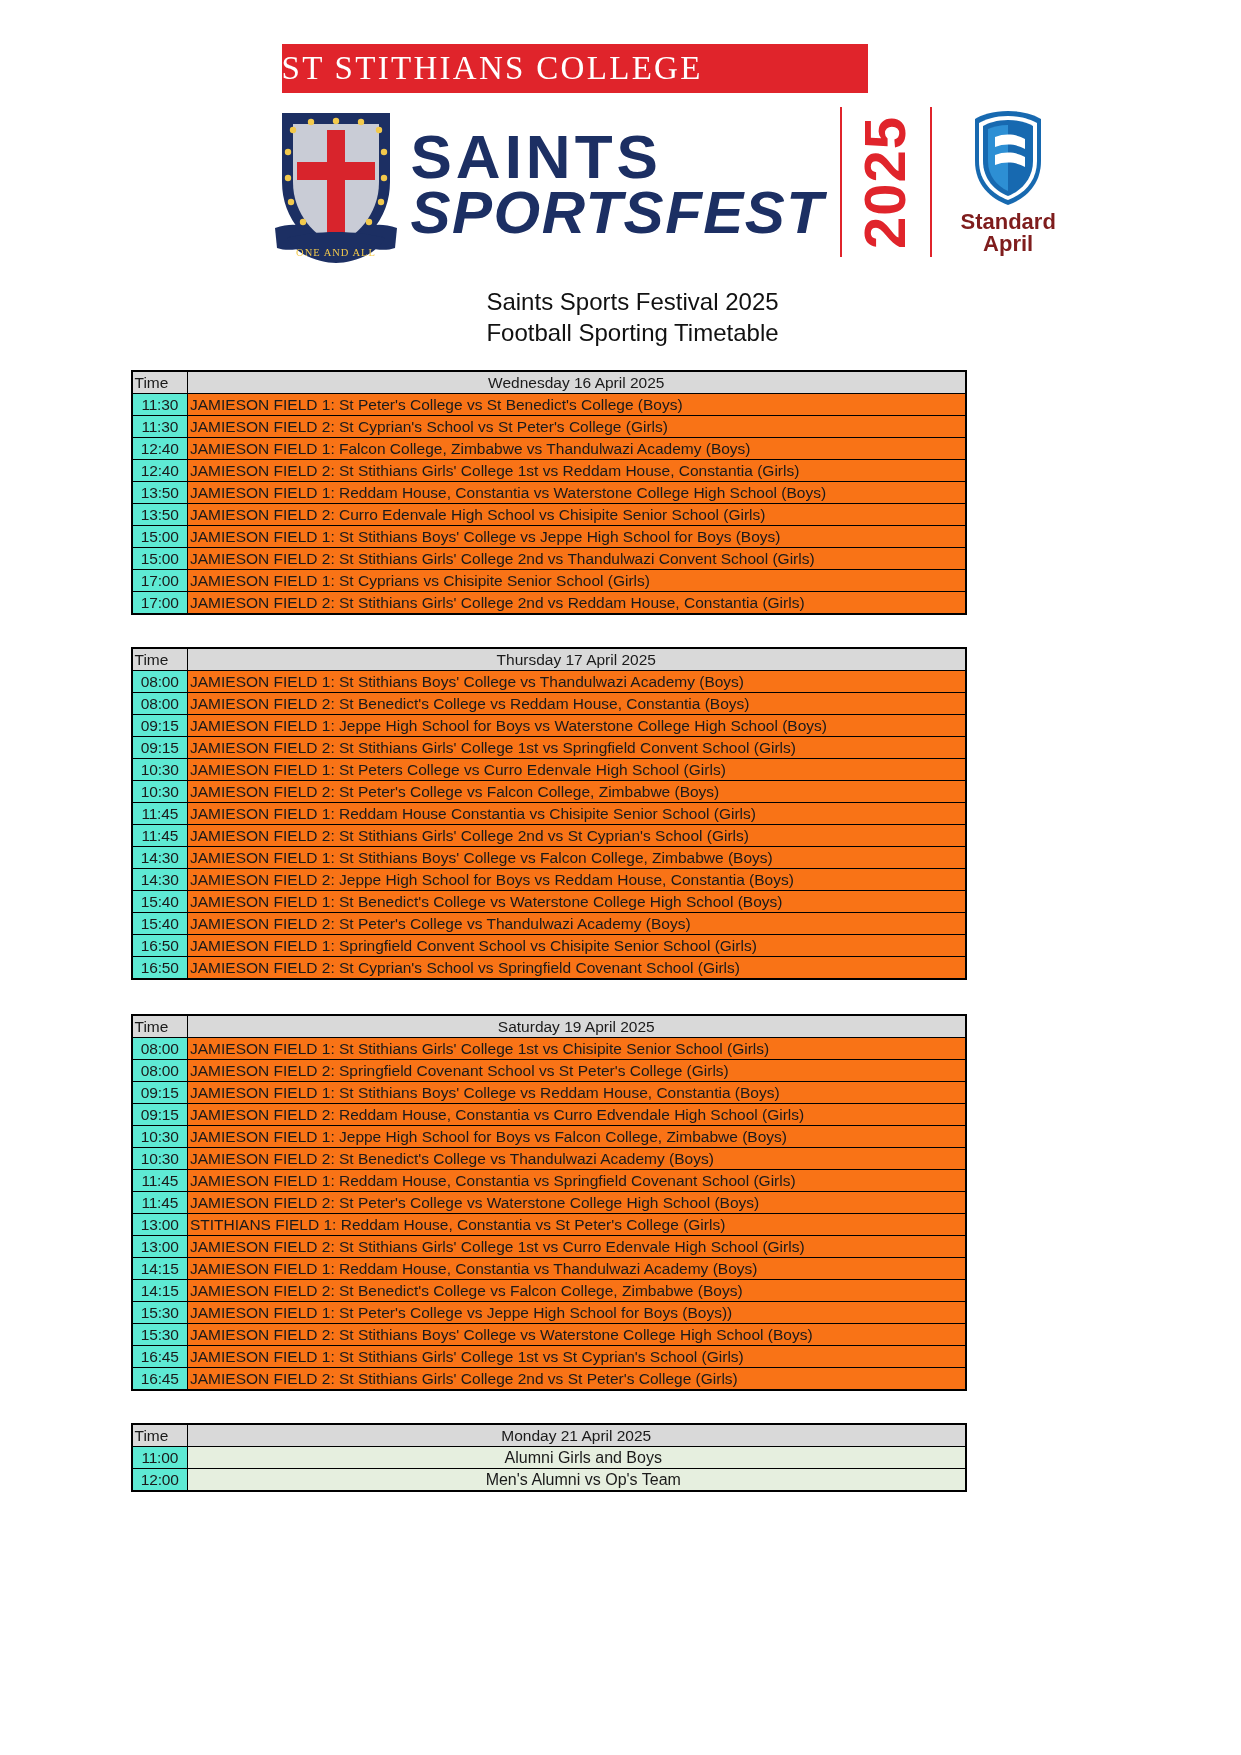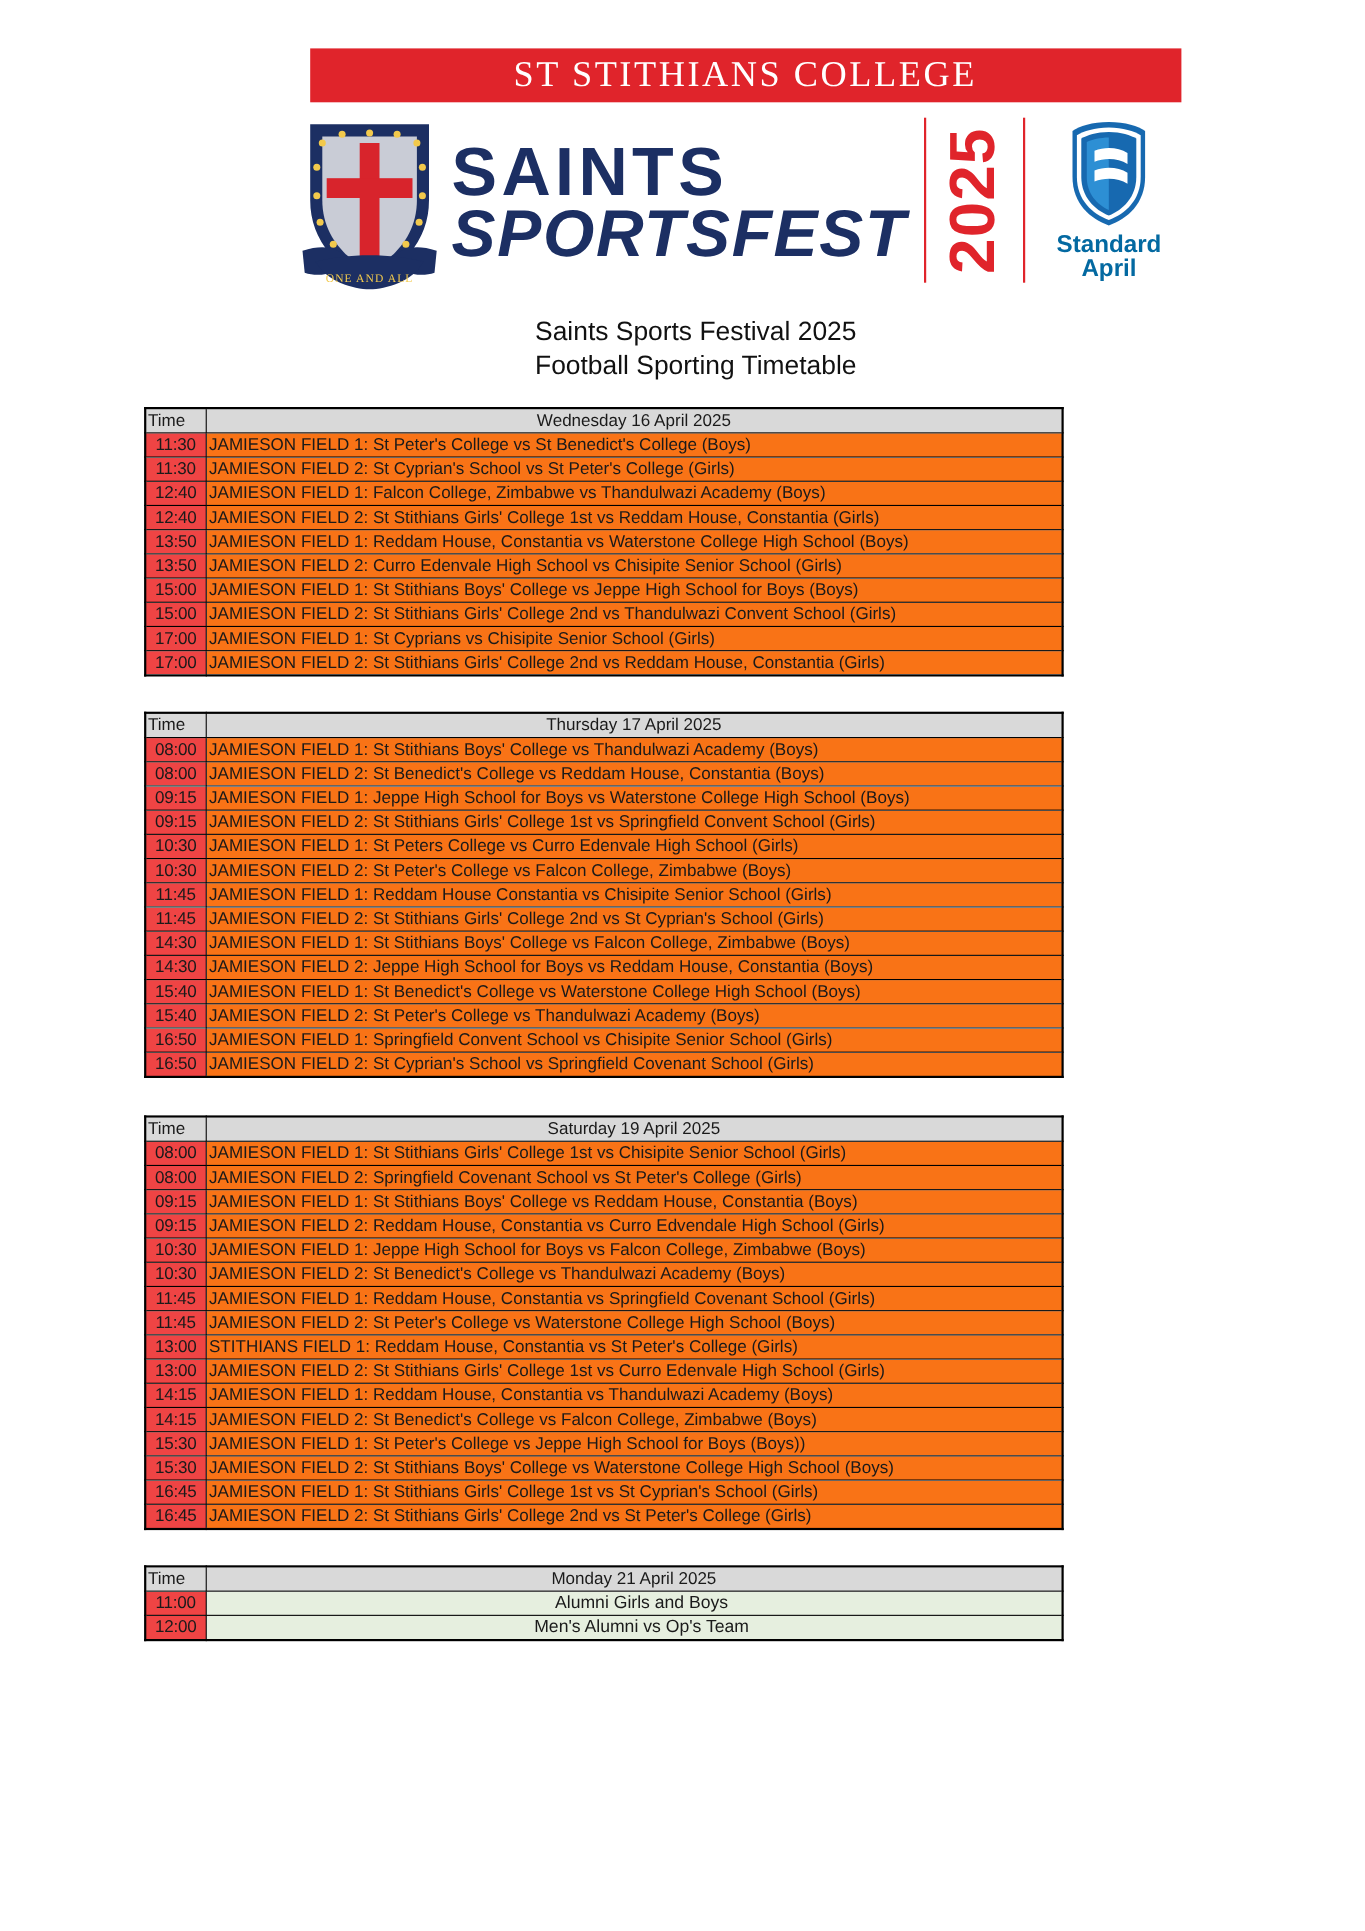--- a/index.html
+++ b/index.html
@@ -25,25 +25,24 @@
 
   
   .logo-block {
     width: 700px;
     margin: 44px auto 0 auto;
     position: relative;
   }
   .logo-banner {
     background: #e0242b;
     height: 49px;
-    width: 792px;
+    width: 586px;
     margin-left: 11px;
     display: flex;
     align-items: center;
-    justify-content: center;
   }
   .logo-banner-text {
     color: #ffffff;
     font-family: "Liberation Serif", serif;
     font-size: 33px;
     letter-spacing: 2.3px;
     font-weight: 400;
     white-space: nowrap;
   }
   .logo-main {
@@ -95,21 +94,21 @@
   }
   .sb-block {
     display: flex;
     flex-direction: column;
     align-items: center;
     margin-left: 14px;
     flex: 0 0 auto;
   }
   .sb-shield { width: 74px; height: 98px; }
   .sb-name {
-    color: #0369a1;
+    color: #7f1d1d;
     font-weight: 700;
     font-size: 22px;
     line-height: 1.02;
     text-align: center;
     margin-top: 4px;
   }
 
   
   .doc-titles {
     text-align: center;
@@ -156,21 +155,21 @@
     font-weight: 400;
     font-size: 17px;
   }
   .hdr-day {
     background: #d9d9d9;
     text-align: center;
     font-weight: 400;
     font-size: 17px;
   }
   td.time-cell {
-    background: #ef4444;
+    background: #5eead4;
     text-align: center;
     font-size: 17px;
     letter-spacing: -0.2px;
   }
   td.event-cell {
     background: #f97316;
     text-align: left;
     padding-left: 4px;
     font-size: 15.5px;
   }

